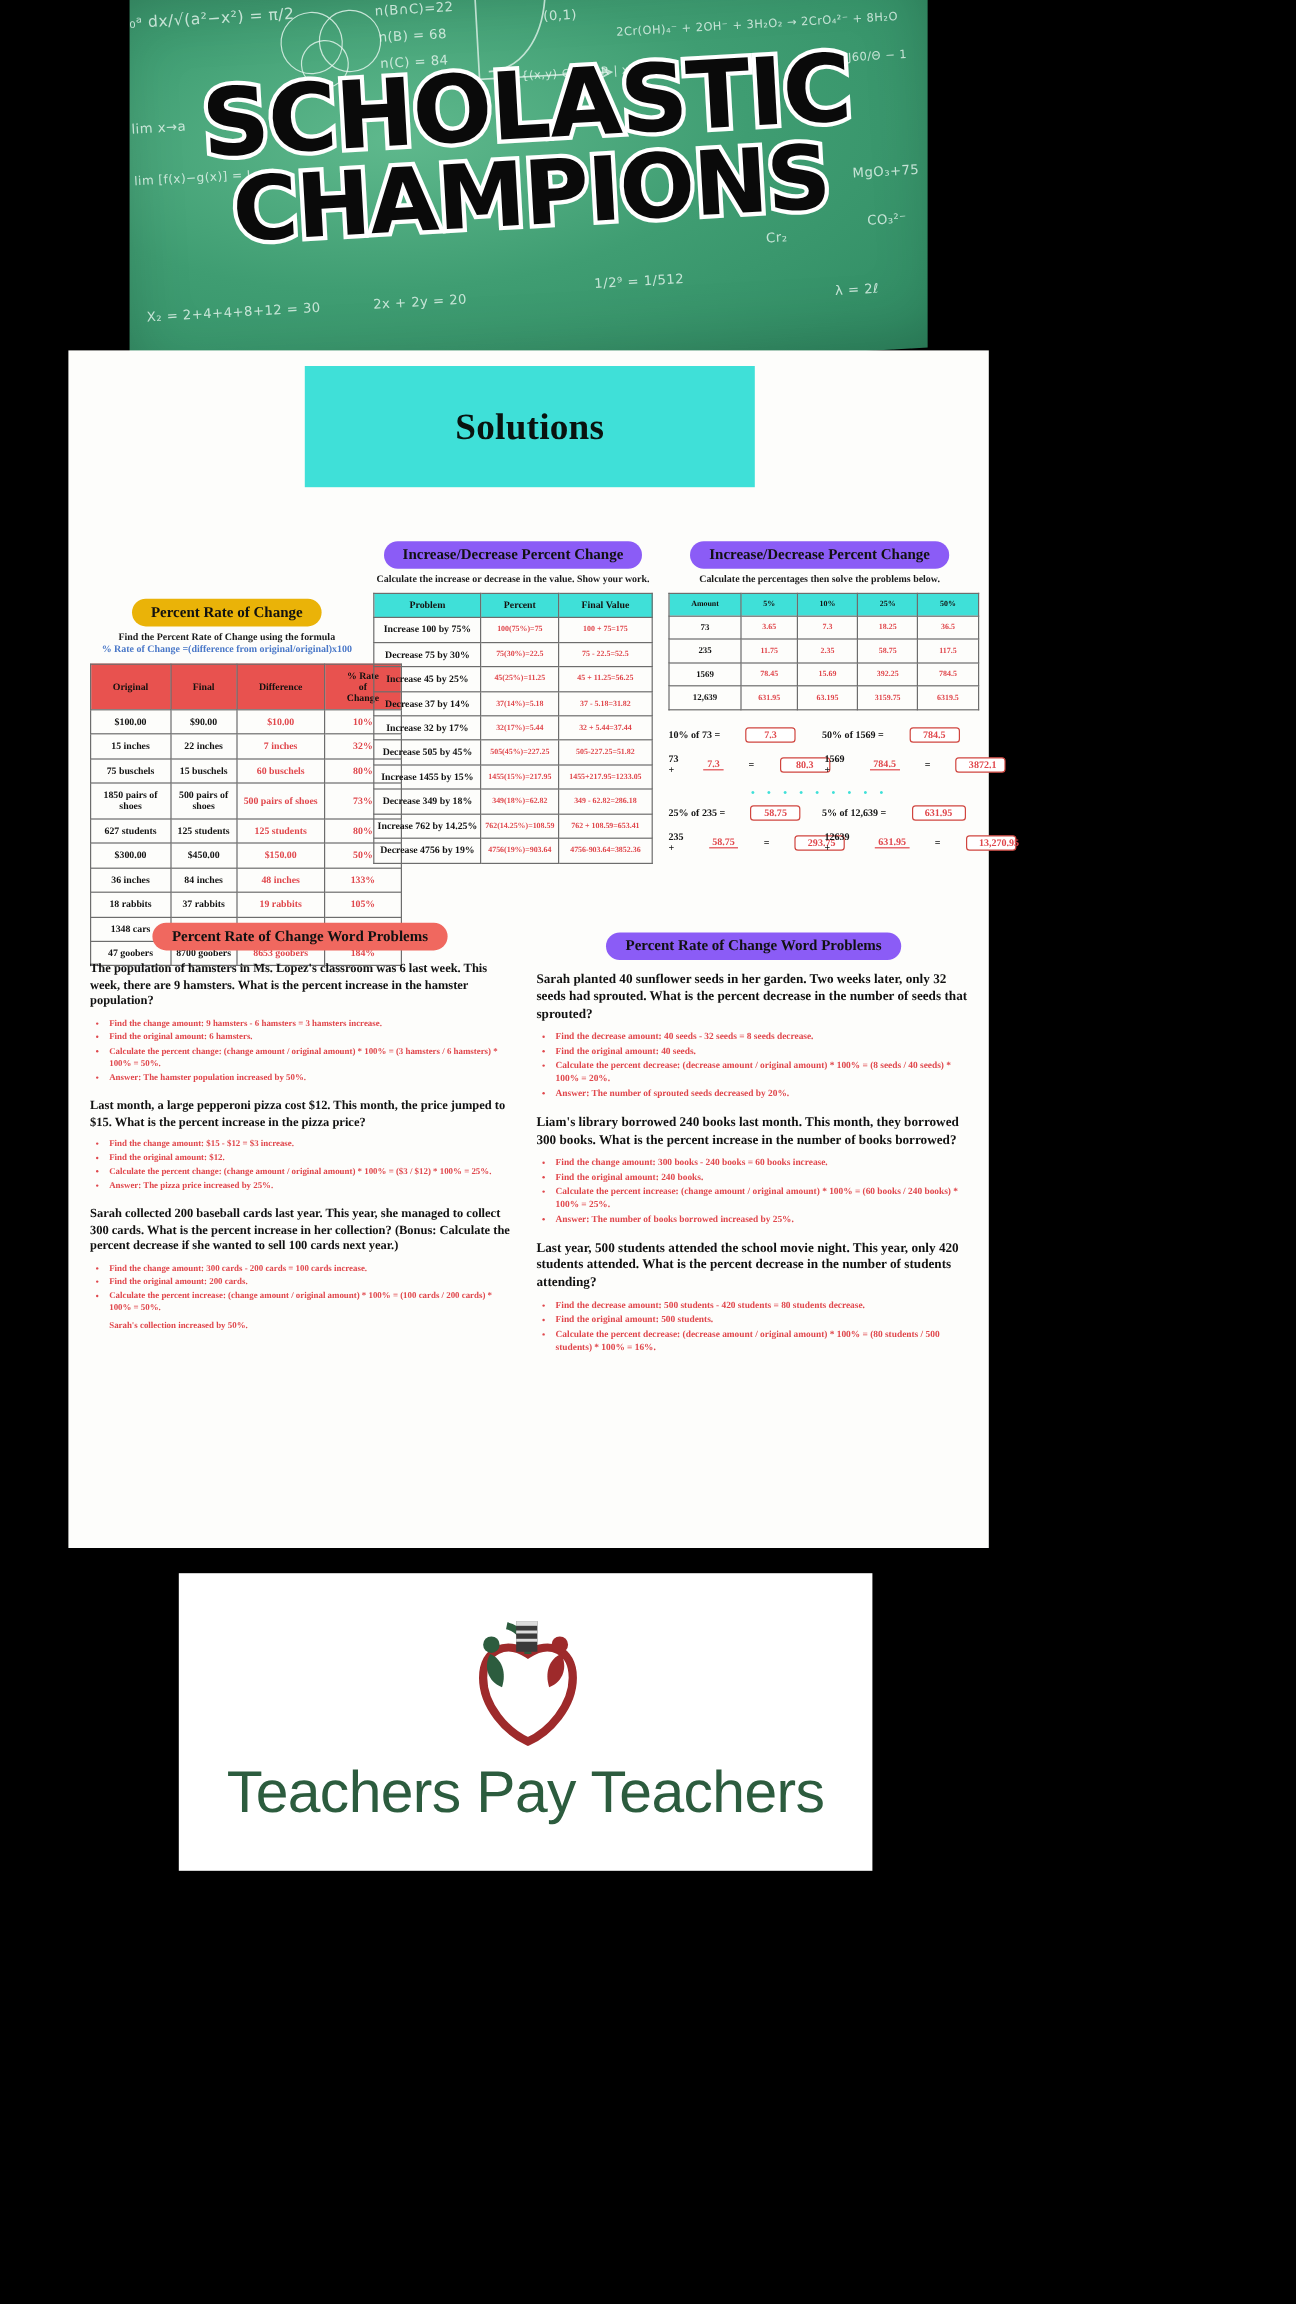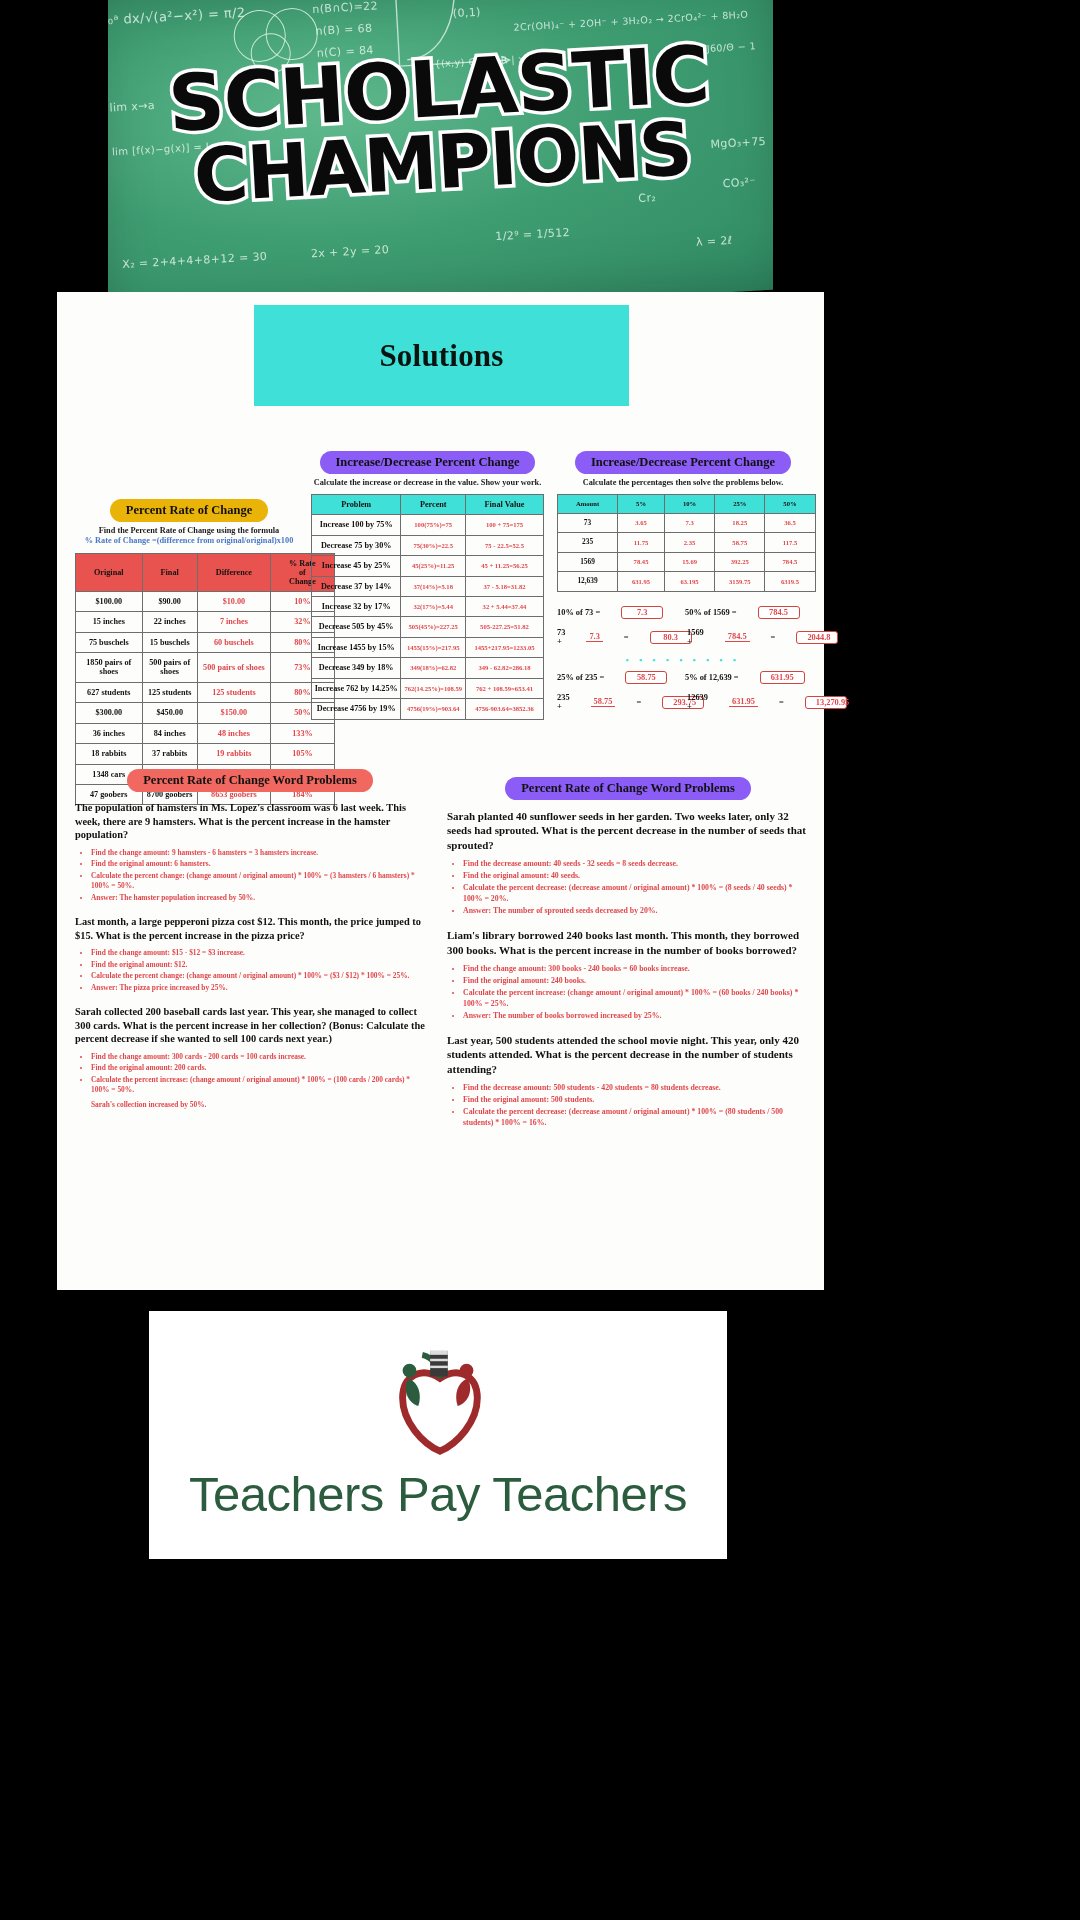--- a/index.html
+++ b/index.html
@@ -425,21 +425,21 @@
         <div class="half">
           <span>73 +</span>
           <span class="inline-ans">7.3</span>
           <span>=</span>
           <span class="ansbox">80.3</span>
         </div>
         <div class="half">
           <span>1569 +</span>
           <span class="inline-ans">784.5</span>
           <span>=</span>
-          <span class="ansbox">2044.8</span>
+          <span class="ansbox">3872.1</span>
         </div>
       </div>
       <div class="dots">• • • • • • • • •</div>
       <div class="fillrow">
         <div class="half">
           <span>25% of 235 =</span>
           <span class="ansbox">58.75</span>
         </div>
         <div class="half">
           <span>5% of 12,639 =</span>

